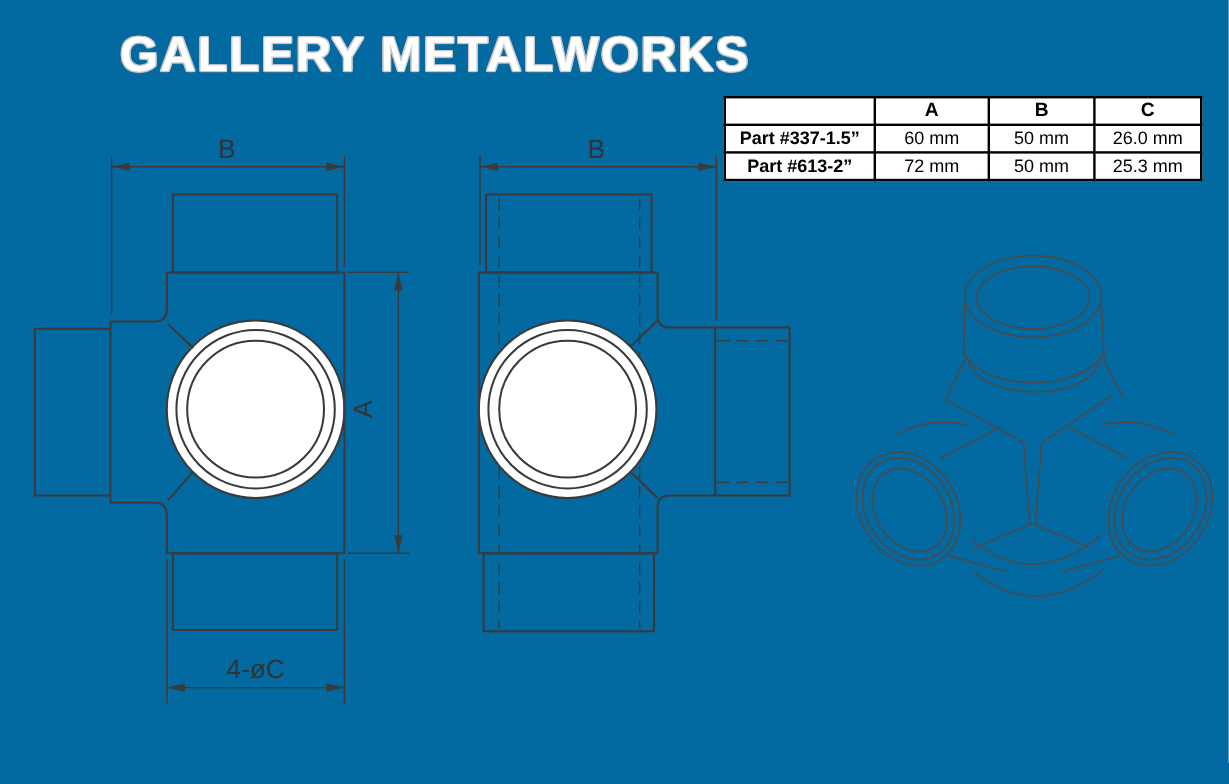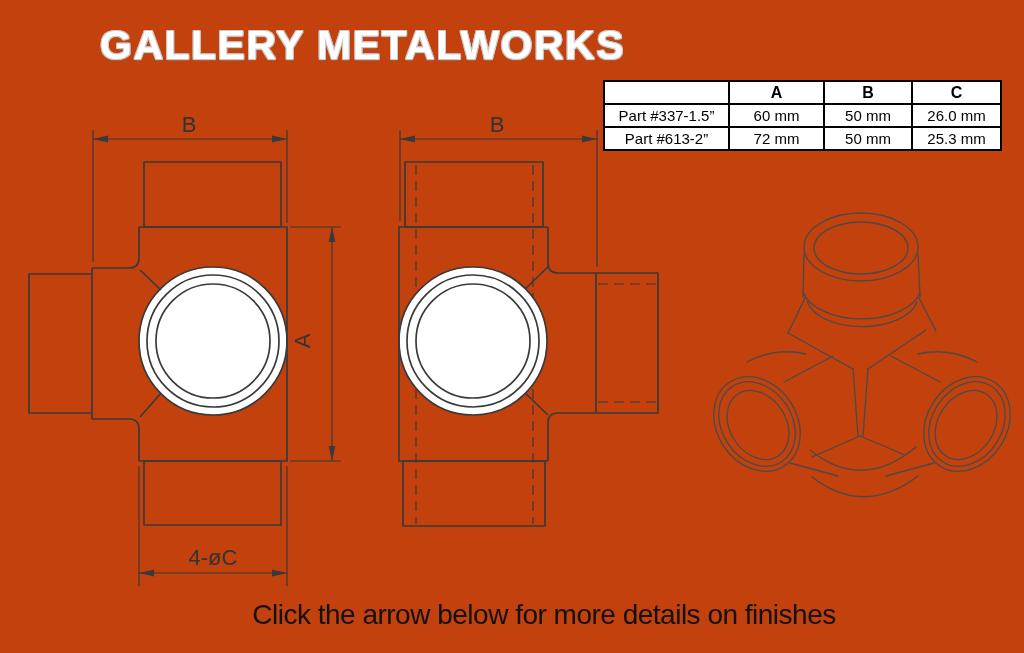--- a/index.html
+++ b/index.html
@@ -1,17 +1,17 @@
 <!DOCTYPE html>
 <html><head>
 <meta charset="utf-8">
 <style>
   html,body { margin:0; padding:0; background:#fff; }
   .stage {
-    position:relative; width:1024px; height:653px; background:#c2410c;
+    position:relative; width:1024px; height:653px; background:#0369a1;
     overflow:hidden; font-family:"Liberation Sans", sans-serif;
   }
   .watermark {
     position:absolute; left:100px; top:22px;
     font-size:41px; font-weight:700; letter-spacing:1.5px;
     color:#ffffff; white-space:nowrap;
     text-shadow:
       -1px -1px 0 #c8c8c8, 1px -1px 0 #c8c8c8,
       -1px  1px 0 #c8c8c8, 1px  1px 0 #c8c8c8,
        0   -1px 0 #c8c8c8, 0    1px 0 #c8c8c8,
@@ -30,21 +30,21 @@
   table.spec {
     position:absolute; left:603px; top:80px;
     border-collapse:collapse; table-layout:fixed; background:#fff;
   }
   table.spec th, table.spec td {
     border:2px solid #000; padding:0; height:21px;
     text-align:center; vertical-align:middle;
     font-size:15px; color:#000; line-height:1;
   }
   table.spec th { font-size:16px; font-weight:700; }
-  table.spec td.part { font-weight:400; }
+  table.spec td.part { font-weight:700; }
 
   .footer {
     position:absolute; left:544px; top:599px; transform:translateX(-50%);
     font-size:28px; letter-spacing:-0.5px; color:#121212; white-space:nowrap;
   }
 </style>
 </head>
 <body>
 
 <div class="stage">
@@ -217,15 +217,14 @@
     </tr>
     <tr>
       <td class="part">Part #613-2”</td>
       <td>72 mm</td>
       <td>50 mm</td>
       <td>25.3 mm</td>
     </tr>
   </tbody>
     </table>
 
-  <div class="footer">Click the arrow below for more details on finishes</div>
 
 </div>
 
 </body></html>

